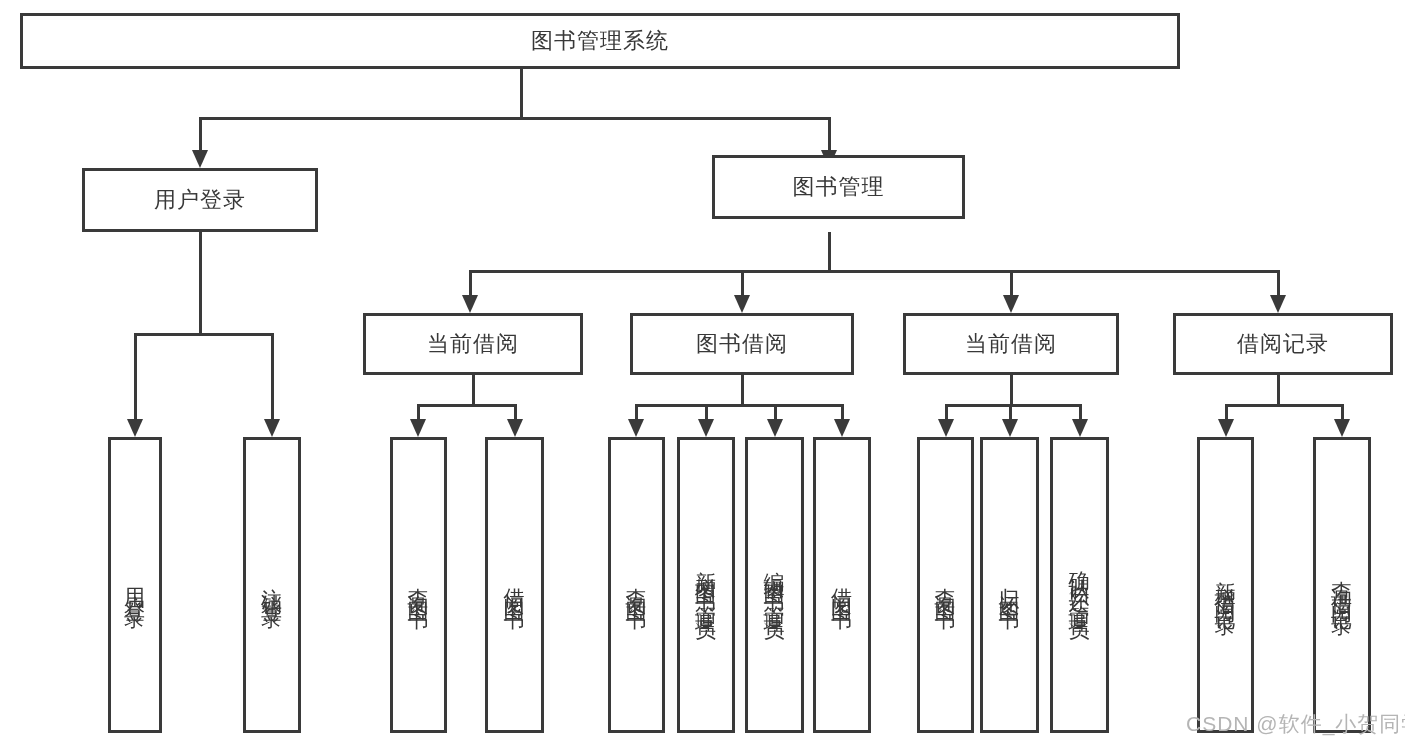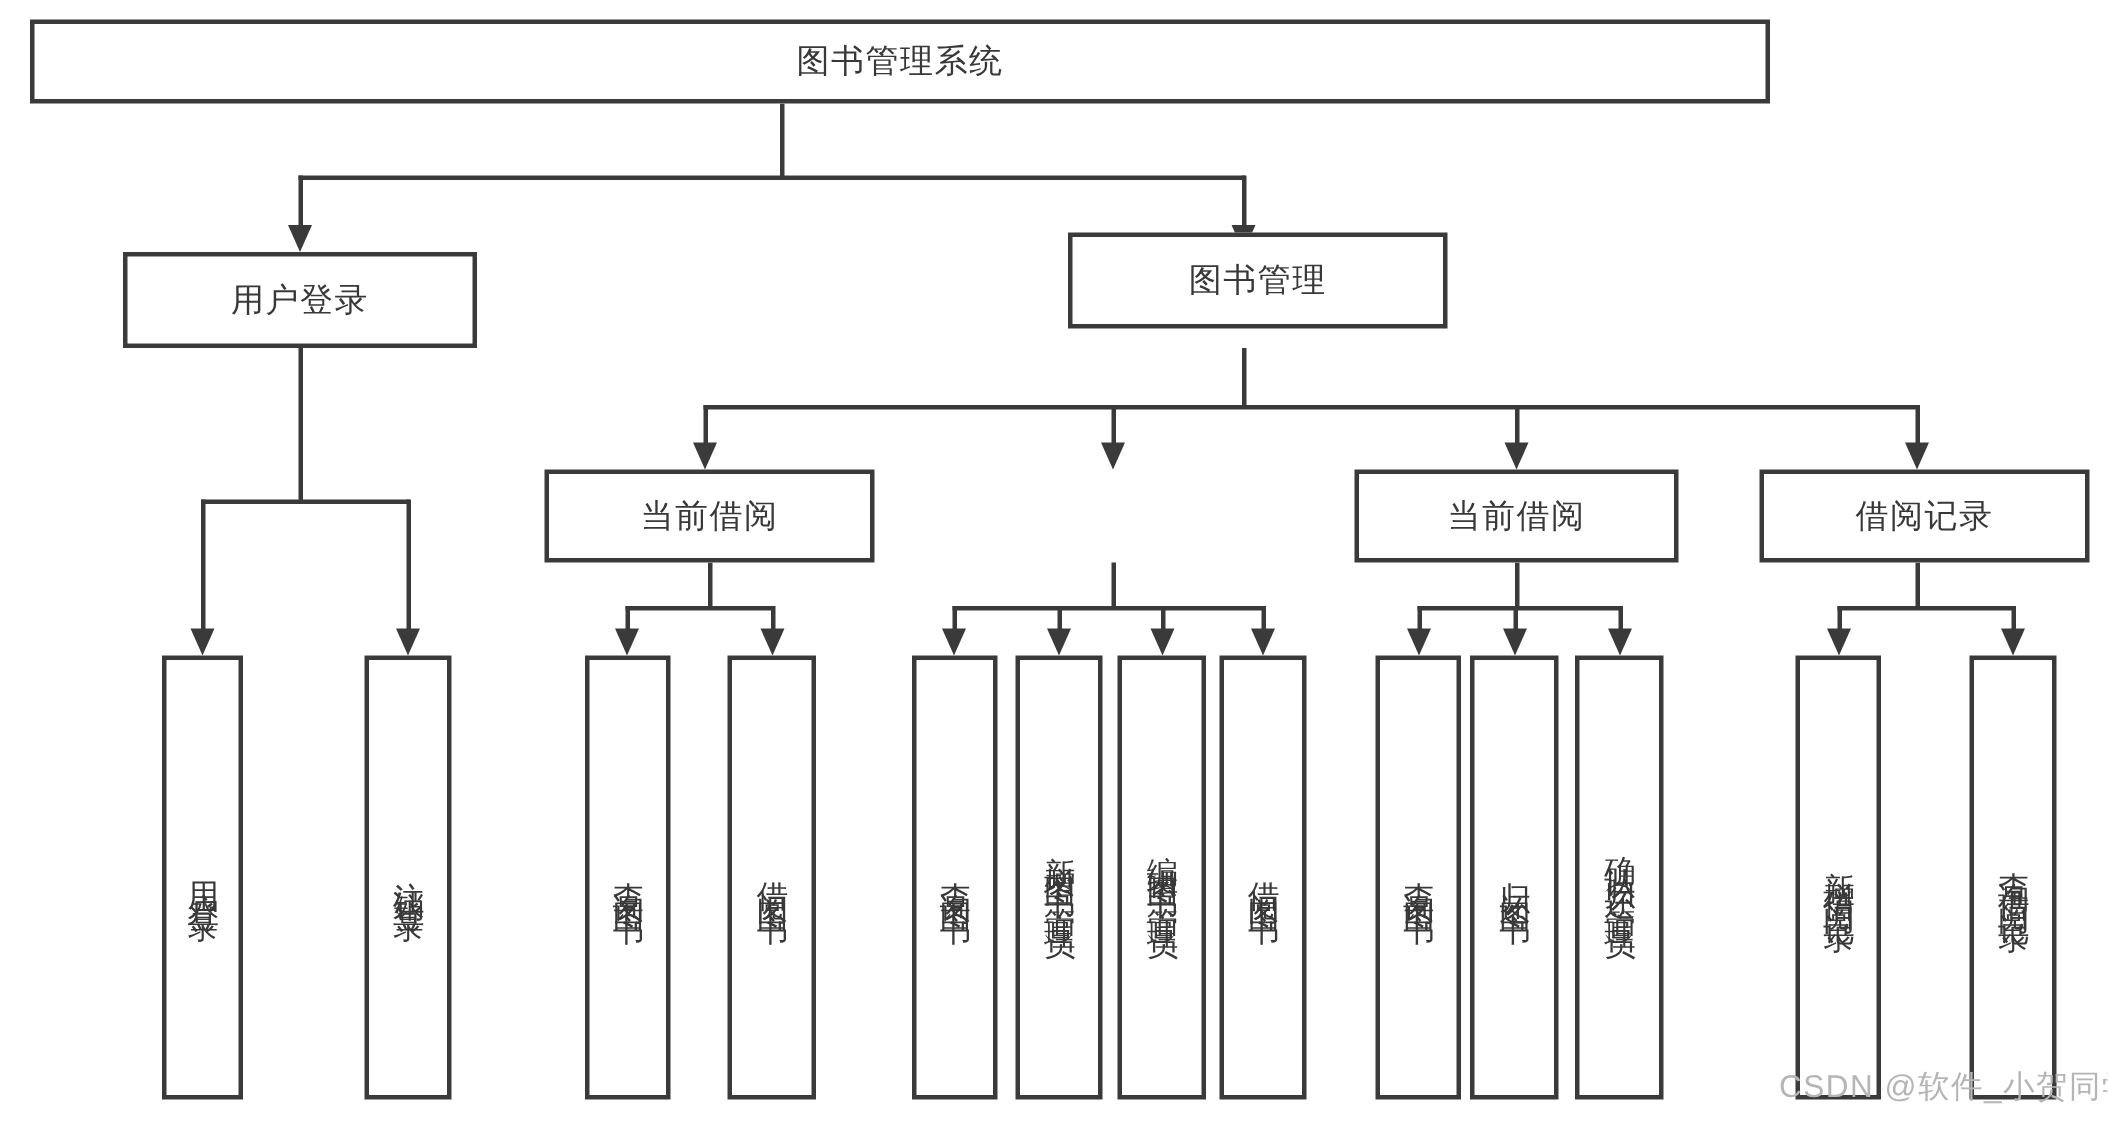--- a/index.html
+++ b/index.html
@@ -125,20 +125,23 @@
   <div class="box h" style="left:82px;top:168px;width:236px;height:64px">
     <span class="lbl">用户登录</span>
   </div>
   <div class="box h" style="left:712px;top:155px;width:253px;height:64px">
     <span class="lbl">图书管理</span>
   </div>
 
   <div class="box h" style="left:363px;top:313px;width:220px;height:62px">
     <span class="lbl">当前借阅</span>
   </div>
+  <div class="box h" style="left:630px;top:313px;width:224px;height:62px">
+    <span class="lbl">图书借阅</span>
+  </div>
   <div class="box h" style="left:1173px;top:313px;width:220px;height:62px">
     <span class="lbl">借阅记录</span>
   </div>
   <div class="box h" style="left:903px;top:313px;width:216px;height:62px">
     <span class="lbl">当前借阅</span>
   </div>
 
   <div class="box v" style="left:108px;top:437px;width:54px;height:296px">
     <span class="lbl">用户登录</span>
   </div>

